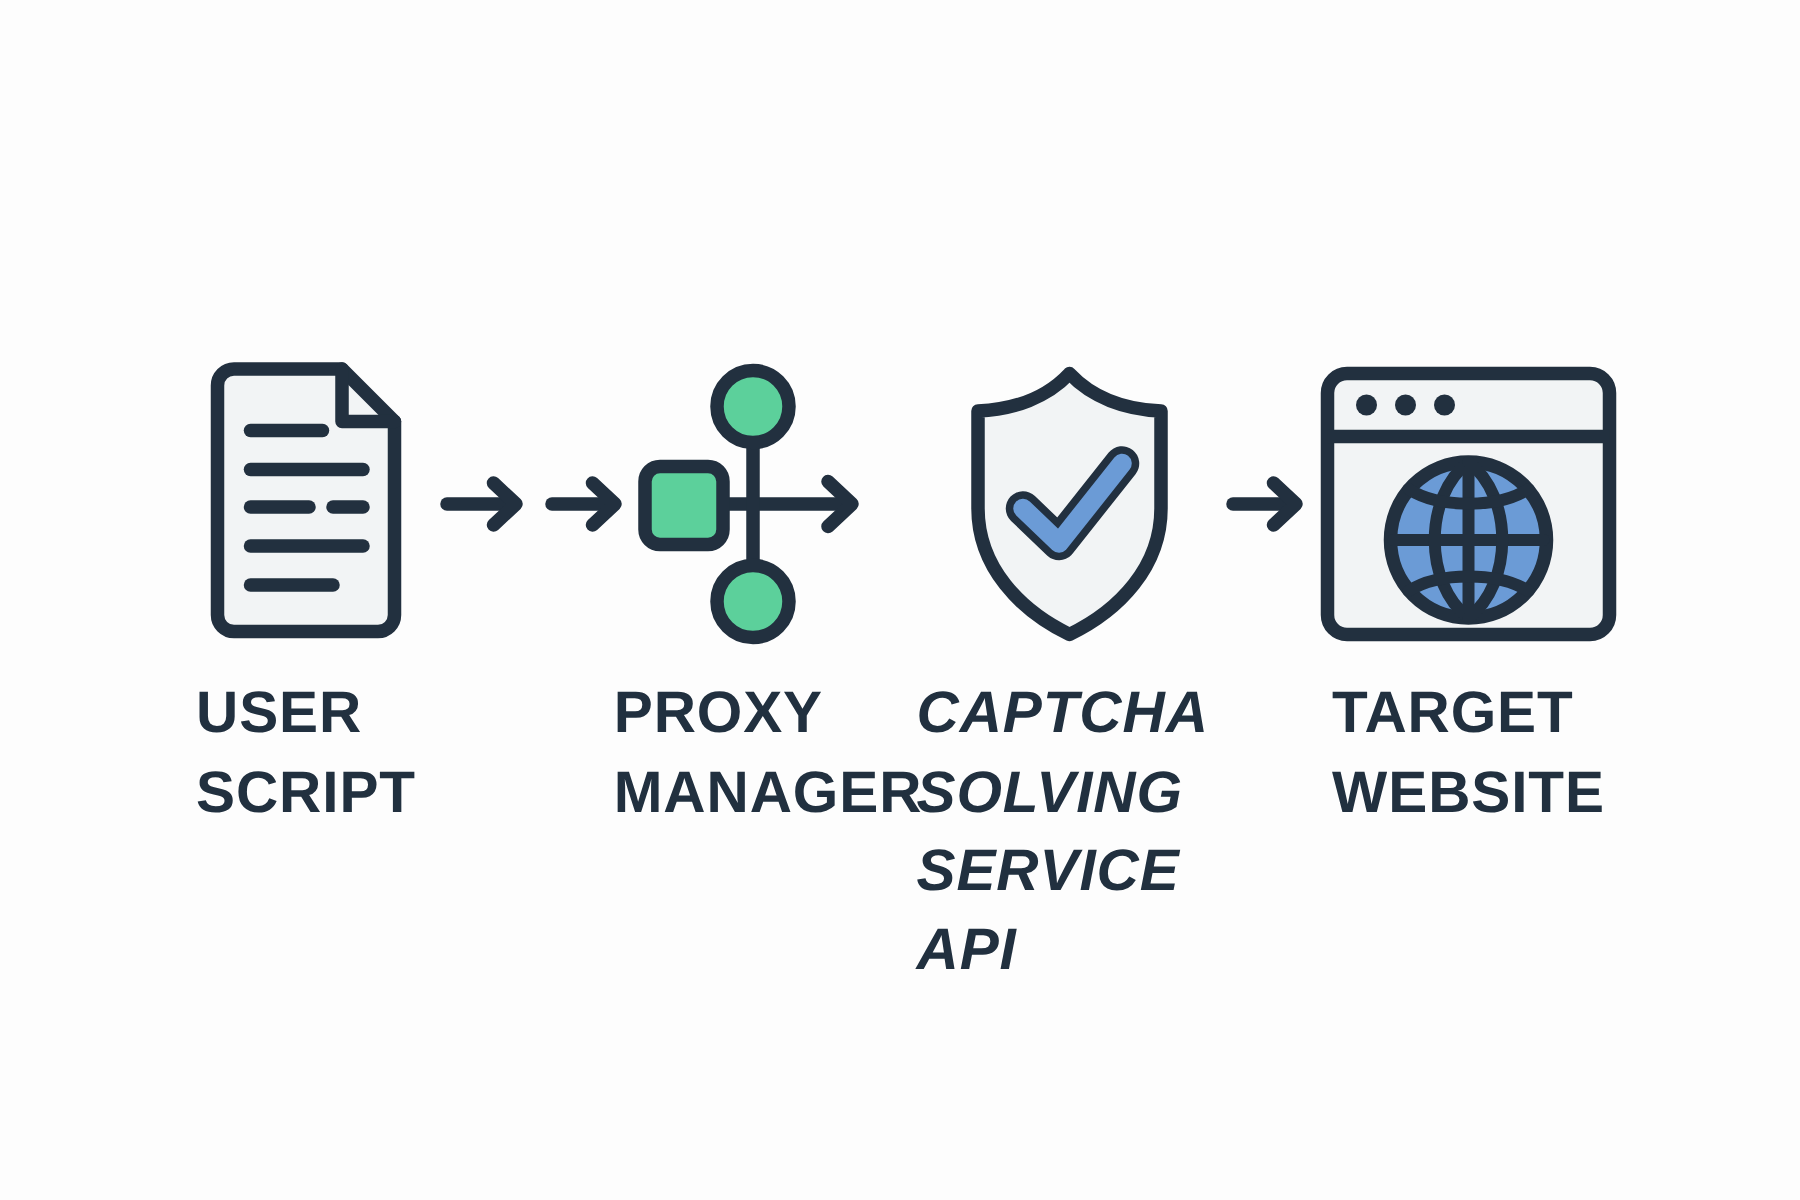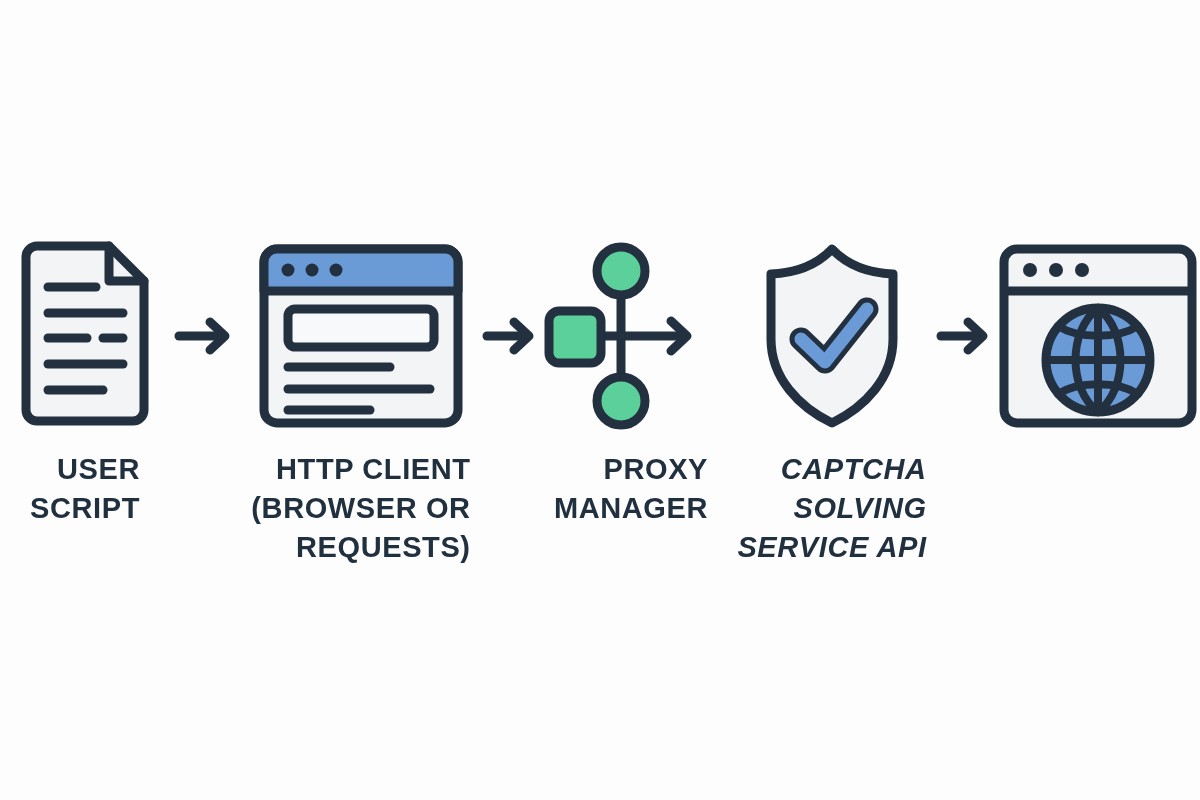--- a/index.html
+++ b/index.html
@@ -44,24 +44,24 @@
 
   .icon-box {
     height: 200px;
     display: flex;
     align-items: center;
     justify-content: center;
   }
 
   .node-label {
     margin-top: 14px;
-    text-align: right;
+    text-align: left;
     font-family: "Liberation Sans", sans-serif;
     font-weight: bold;
-    font-size: 29px;
+    font-size: 39px;
     line-height: 1.35;
     letter-spacing: 0.6px;
     color: #21303f;
     white-space: pre-line;
   }
 
   .arrow {
     height: 200px;
     display: flex;
     align-items: center;
@@ -109,42 +109,20 @@
 
     <div class="arrow a-1">
       <svg width="62" height="40" viewBox="0 0 62 40">
         <g stroke="#22303f" stroke-width="9" stroke-linecap="round" stroke-linejoin="round" fill="none">
           <line x1="4" y1="20" x2="48" y2="20"></line>
           <polyline points="35,6 50,20 35,34"></polyline>
         </g>
       </svg>
     </div>
 
-    <div class="node n-http">
-      <div class="icon-box">
-        <svg width="206" height="186" viewBox="0 0 206 186" fill="none">
-          <path d="M6 19 A13 13 0 0 1 19 6 L187 6 A13 13 0 0 1 200 19 L200 167 A13 13 0 0 1 187 180 L19 180 A13 13 0 0 1 6 167 Z" fill="#f2f4f5" stroke="#22303f" stroke-width="9" stroke-linejoin="round"></path>
-          <path d="M6 19 A13 13 0 0 1 19 6 L187 6 A13 13 0 0 1 200 19 L200 48 L6 48 Z" fill="#6b9bd6" stroke="#22303f" stroke-width="9" stroke-linejoin="round"></path>
-          <g fill="#22303f">
-            <circle cx="30" cy="27" r="6.5"></circle>
-            <circle cx="54" cy="27" r="6.5"></circle>
-            <circle cx="78" cy="27" r="6.5"></circle>
-          </g>
-          <rect x="30" y="66" width="146" height="38" rx="7" fill="#f8f9fa" stroke="#22303f" stroke-width="9"></rect>
-          <g stroke="#22303f" stroke-width="9" stroke-linecap="round">
-            <line x1="30" y1="124" x2="132" y2="124"></line>
-            <line x1="30" y1="146" x2="172" y2="146"></line>
-            <line x1="30" y1="167" x2="112" y2="167"></line>
-          </g>
-        </svg>
-      </div>
-      <div class="node-label">HTTP CLIENT
-(BROWSER OR
-REQUESTS)</div>
-    </div>
 
     <div class="arrow a-2">
       <svg width="56" height="40" viewBox="0 0 56 40">
         <g stroke="#22303f" stroke-width="9" stroke-linecap="round" stroke-linejoin="round" fill="none">
           <line x1="4" y1="20" x2="44" y2="20"></line>
           <polyline points="31,6 46,20 31,34"></polyline>
         </g>
       </svg>
     </div>
 
@@ -205,16 +183,18 @@
           <g stroke="#22303f" stroke-width="8" fill="none" stroke-linecap="round">
             <line x1="100" y1="65" x2="100" y2="169"></line>
             <line x1="50" y1="117" x2="150" y2="117"></line>
             <path d="M100 65 C70 88 70 146 100 169"></path>
             <path d="M100 65 C130 88 130 146 100 169"></path>
             <path d="M60 83 C80 96 120 96 140 83"></path>
             <path d="M60 151 C80 138 120 138 140 151"></path>
           </g>
         </svg>
       </div>
+      <div class="node-label">TARGET
+WEBSITE</div>
     </div>
 
   </div>
 </div>
 
 </body></html>

